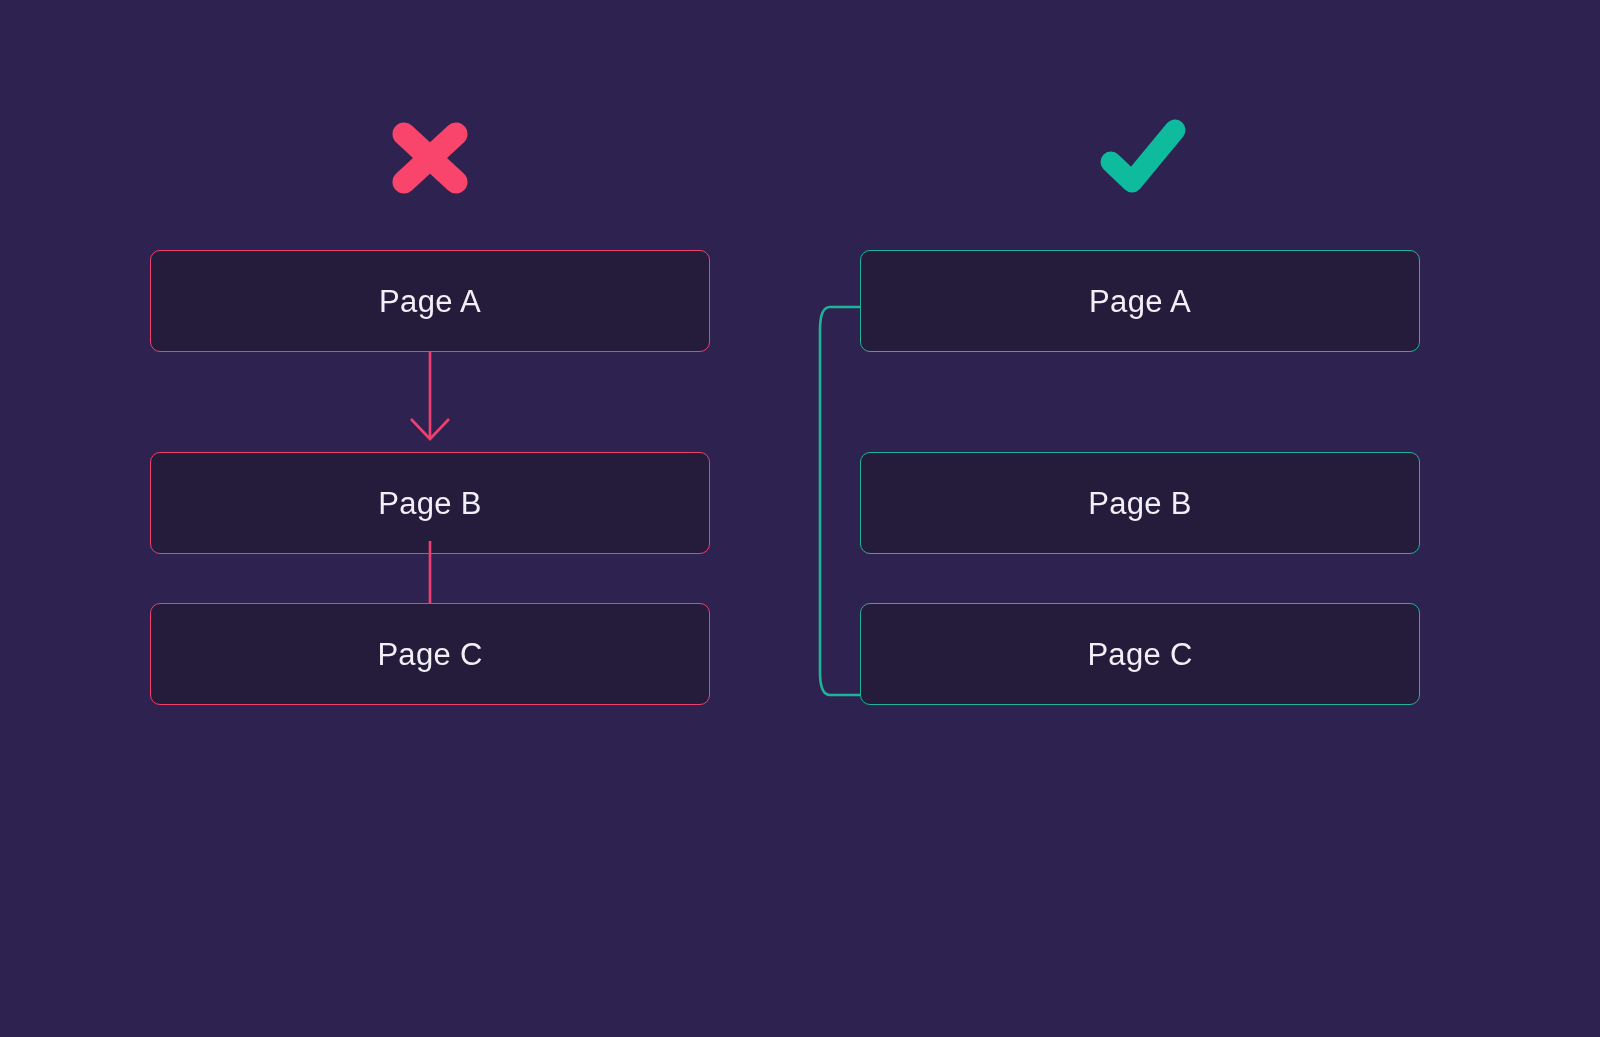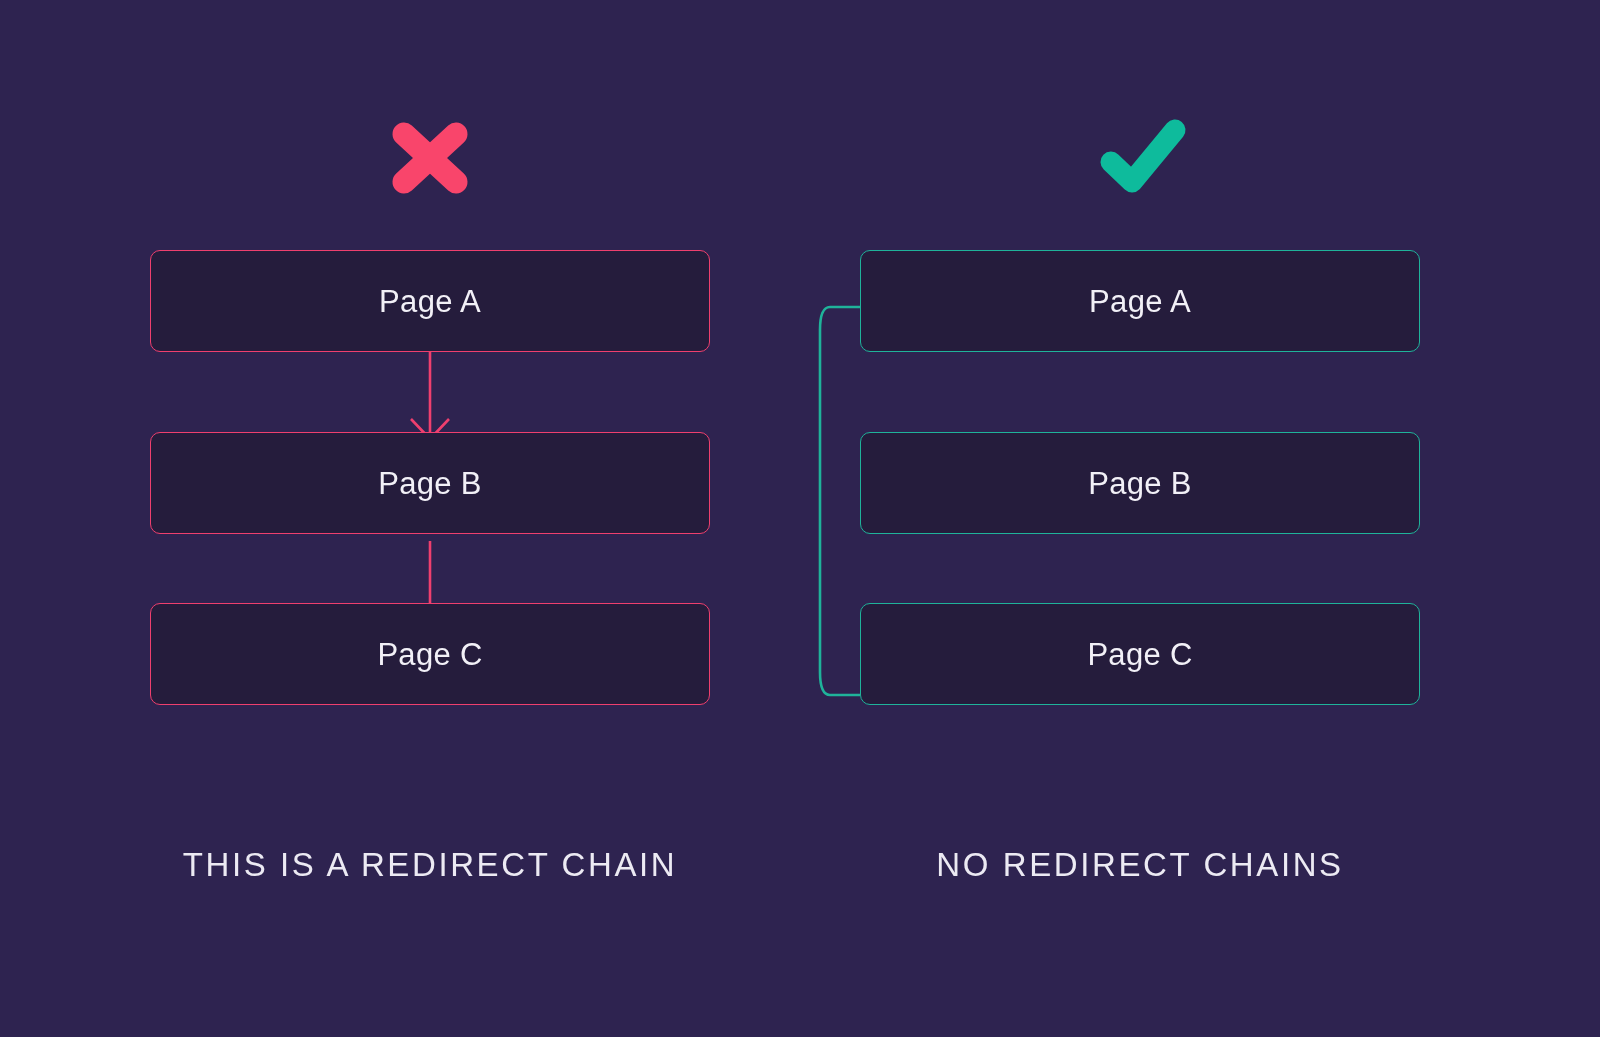--- a/index.html
+++ b/index.html
@@ -57,21 +57,21 @@
     font-weight:400;
     letter-spacing:0.3px;
     line-height:1;
     font-family:"Liberation Sans", sans-serif;
   }
 
   .bad  .page-box { border:1.6px solid #ef3f6e; }
   .good .page-box { border:1.6px solid #1fb39a; }
 
   .box-a { top:250px; }
-  .box-b { top:432px; }
+  .box-b { top:452px; }
   .box-c { top:603px; }
 
   
   .chain-arrow {
     position:absolute;
     left:50%;
     transform:translateX(-50%);
     width:60px;
     height:90px;
   }
@@ -145,21 +145,20 @@
           <line x1="30" y1="0" x2="30" y2="88"></line>
           <polyline points="11,68 30,88 49,68"></polyline>
         </g>
       </svg>
     </div>
 
     <div class="page-box box-c">
       <span class="box-label">Page C</span>
     </div>
 
-    <div class="caption">THIS IS A REDIRECT CHAIN</div>
   </div>
 
   <div class="column good" id="col-good">
 
     <div class="status-icon">
       <svg viewBox="0 0 90 80" aria-hidden="true">
         <polyline points="16,44 37,64 80,12" fill="none" stroke="#0ebb9c" stroke-width="21" stroke-linecap="round" stroke-linejoin="round"></polyline>
       </svg>
     </div>
 
@@ -174,16 +173,15 @@
     </div>
 
     <div class="page-box box-b">
       <span class="box-label">Page B</span>
     </div>
 
     <div class="page-box box-c">
       <span class="box-label">Page C</span>
     </div>
 
-    <div class="caption">NO REDIRECT CHAINS</div>
   </div>
 
 </div>
 
 </body></html>

